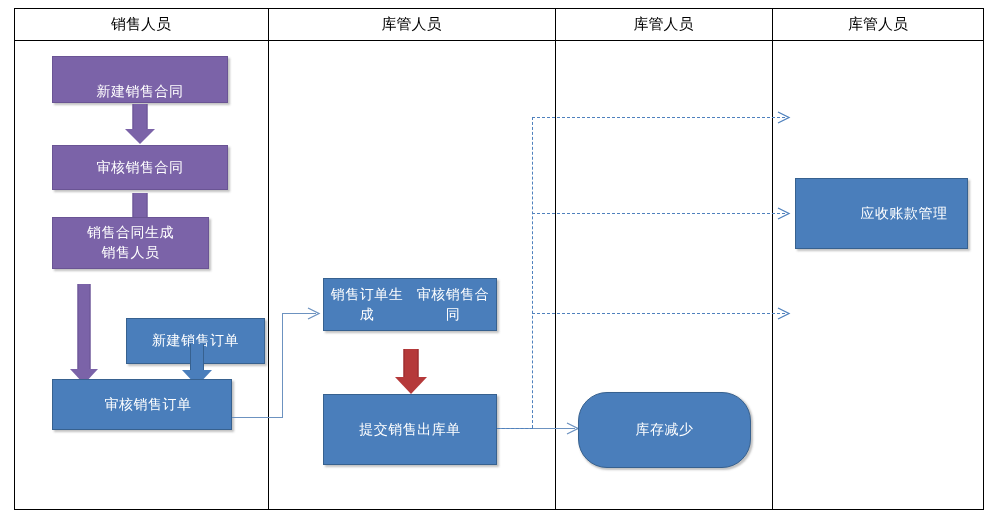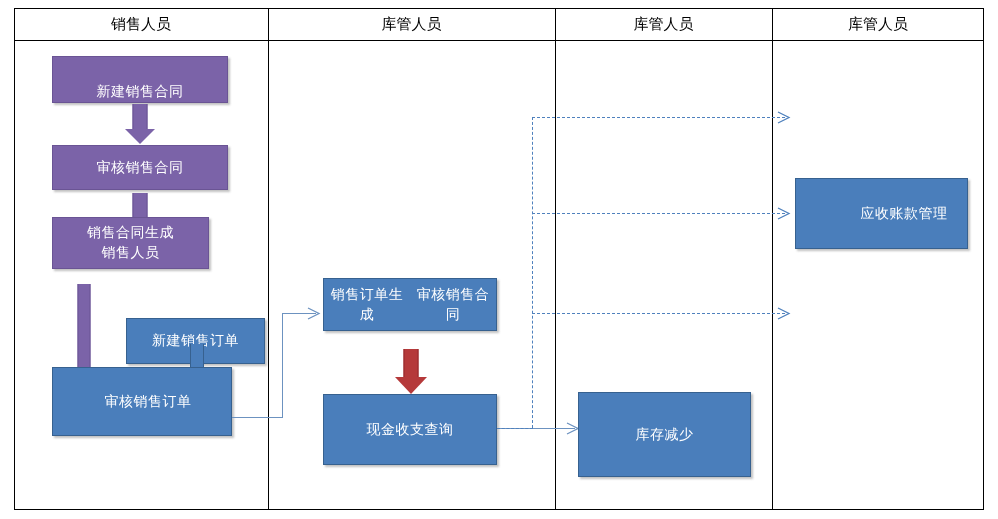--- a/index.html
+++ b/index.html
@@ -170,21 +170,21 @@
 
   <div class="node blue" style="left:126px; top:298px; width:139px; height:46px;margin-top:20px;">
     <span>新建销售订单</span>
   </div>
 
   <div class="block-arrow" style="left:181px; top:344px; width:32px; height:42px;">
     <div class="shaft" style="width:12px; height:27px; background:#4A7EBB; border-left:1px solid #37618F; border-right:1px solid #37618F;"></div>
     <div class="head" style="border-left-width:15px; border-right-width:15px; border-top-width:16px; border-top-color:#4A7EBB;"></div>
   </div>
 
-  <div class="node blue" style="left:52px; top:367px; width:180px; height:69px;padding-left:12px;">
+  <div class="node blue" style="left:52px; top:379px; width:180px; height:51px;padding-left:12px;">
     <span>审核销售订单</span>
   </div>
 
   <div class="conn-h" style="left:232px; top:417px; width:50px;"></div>
   <div class="conn-v" style="left:282px; top:313px; height:105px;"></div>
   <div class="conn-h" style="left:282px; top:313px; width:34px;"></div>
   <div class="open-head" style="left:307px; top:307px;">
     <svg width="14" height="13" viewBox="0 0 14 13">
         <path d="M1 1 L12 6.5 L1 12" fill="none" stroke="#6C92C0" stroke-width="1.3"></path>
       </svg>
@@ -194,31 +194,31 @@
     <span>销售订单生成</span>
     <span>审核销售合同</span>
   </div>
 
   <div class="block-arrow" style="left:394px; top:349px; width:34px; height:45px;">
     <div class="shaft" style="width:13px; height:28px; background:#B5393A; border-left:1px solid #93282A; border-right:1px solid #93282A;"></div>
     <div class="head" style="border-left-width:16px; border-right-width:16px; border-top-width:17px; border-top-color:#B5393A;"></div>
   </div>
 
   <div class="node blue" style="left:323px; top:394px; width:174px; height:71px;">
-    <span>现金收支查询</span>
+    <span>提交销售出库单</span>
   </div>
 
   <div class="conn-h" style="left:497px; top:428px; width:78px;"></div>
   <div class="open-head" style="left:566px; top:422px;">
     <svg width="14" height="13" viewBox="0 0 14 13">
         <path d="M1 1 L12 6.5 L1 12" fill="none" stroke="#6C92C0" stroke-width="1.3"></path>
       </svg>
   </div>
 
-  <div class="node blue" style="left:578px; top:392px; width:173px; height:85px;">
+  <div class="node blue" style="left:578px; top:392px; width:173px; height:76px;border-radius:29px;">
     <span>库存减少</span>
   </div>
 
   <div class="dash-v" style="left:532px; top:117px; height:311px;"></div>
 
   <div class="dash-h" style="left:532px; top:117px; width:253px;"></div>
   <div class="open-head" style="left:777px; top:111px;">
     <svg width="14" height="13" viewBox="0 0 14 13">
         <path d="M1 1 L12 6.5 L1 12" fill="none" stroke="#4F81BD" stroke-width="1.3"></path>
       </svg>

